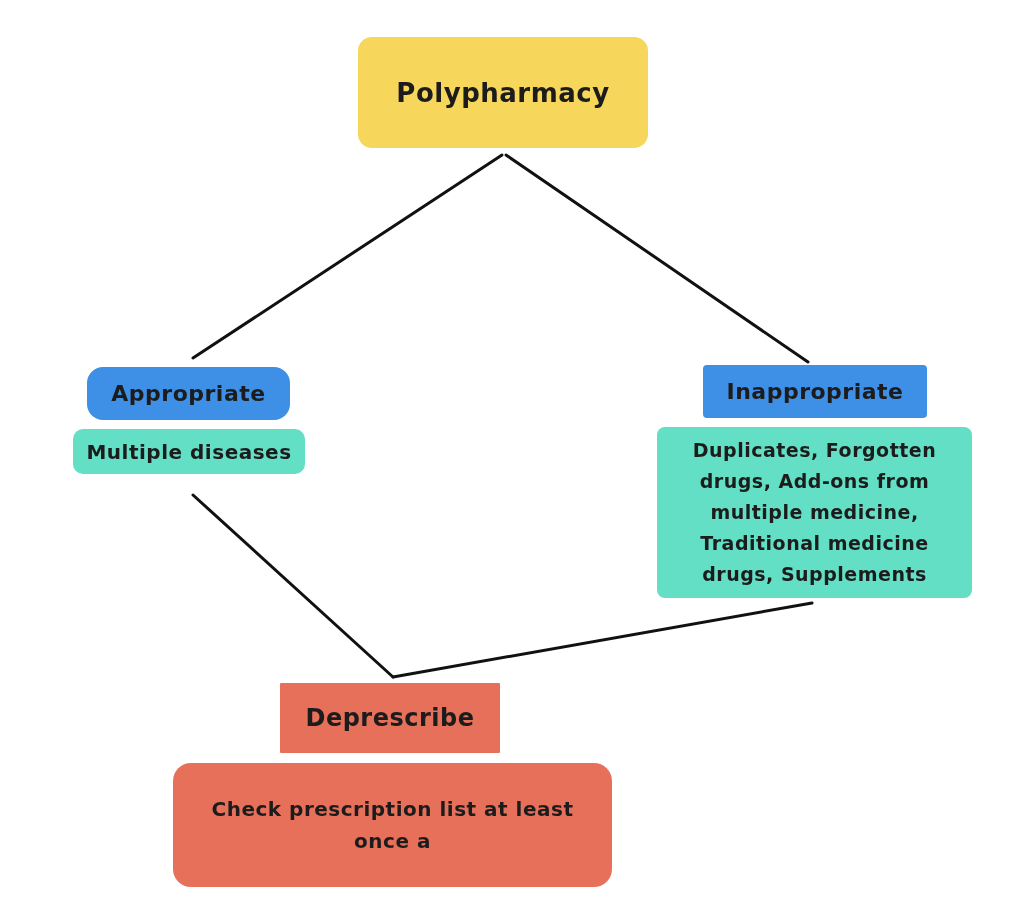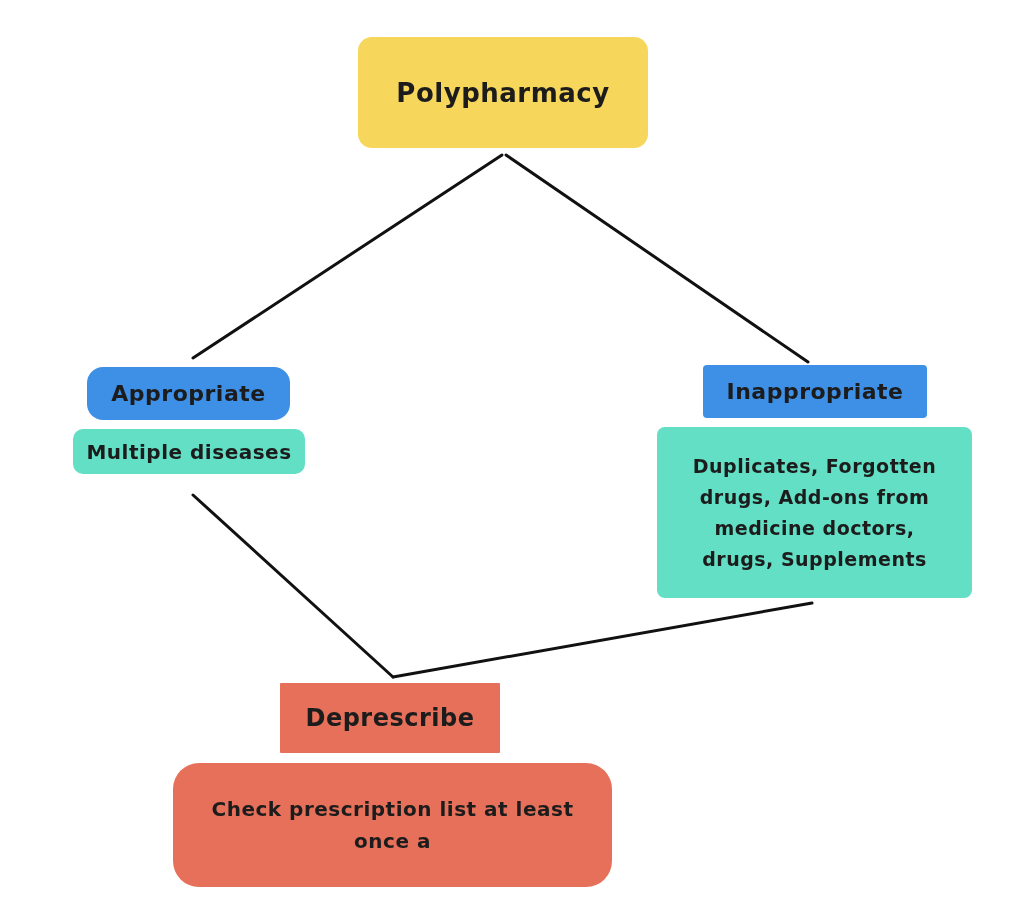--- a/index.html
+++ b/index.html
@@ -70,21 +70,21 @@
   }
   .node-deprescribe {
     left: 280px; top: 683px; width: 220px; height: 70px;
     background: #E7705A;
     border-radius: 1px;
     font-size: 24px;
   }
   .node-deprescribe-detail {
     left: 173px; top: 763px; width: 439px; height: 124px;
     background: #E7705A;
-    border-radius: 26px;
+    border-radius: 18px;
     font-size: 20px;
     line-height: 32px;
     padding: 6px 12px;
   }
   .node .line-text {
     width: 100%;
   }
 </style>
 </head>
 <body>
@@ -110,21 +110,22 @@
     <div class="line-text">Multiple diseases</div>
   </div>
 
   <div class="node node-inappropriate">
     <div class="line-text">Inappropriate</div>
   </div>
 
   <div class="node node-inappropriate-detail">
     <div class="line-text">Duplicates, Forgotten</div>
     <div class="line-text">drugs, Add-ons from</div>
-    <div class="line-text">medicine doctors,</div>
+    <div class="line-text">multiple medicine,</div>
+    <div class="line-text">Traditional medicine</div>
     <div class="line-text">drugs, Supplements</div>
   </div>
 
   <div class="node node-deprescribe">
     <div class="line-text">Deprescribe</div>
   </div>
 
   <div class="node node-deprescribe-detail">
     <div class="line-text">Check prescription list at least once a</div>
   </div>

